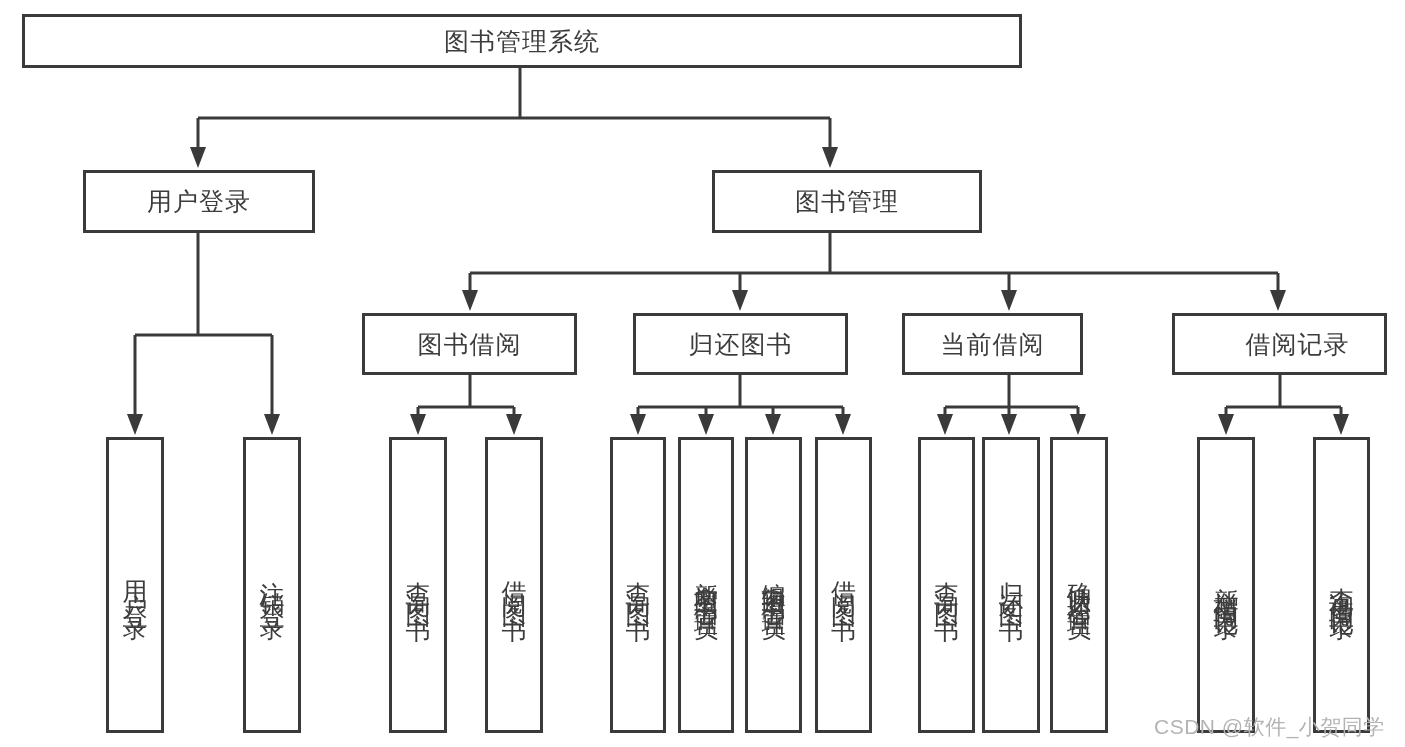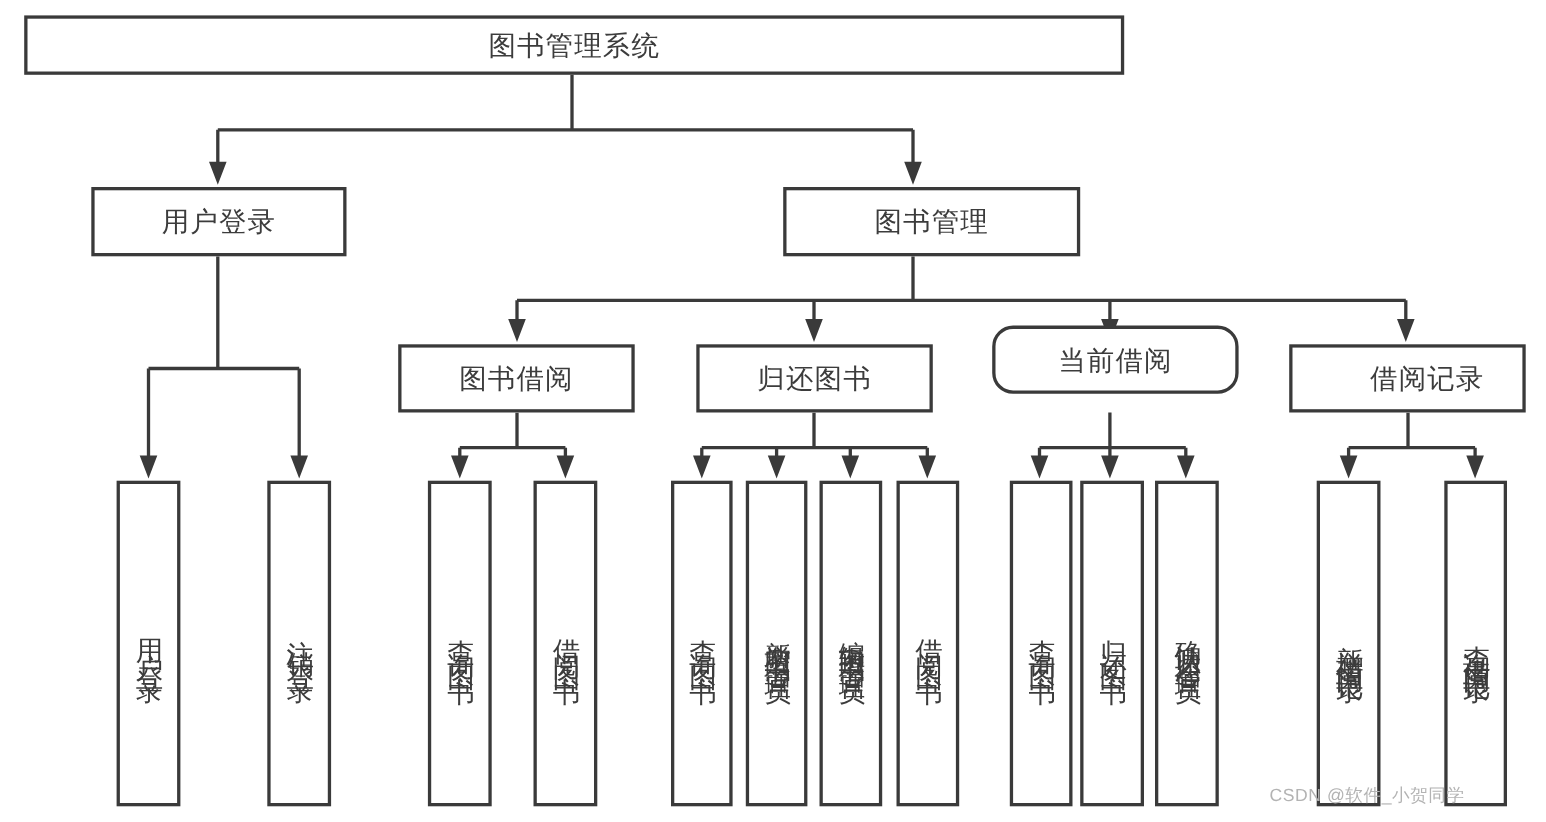--- a/index.html
+++ b/index.html
@@ -13,21 +13,21 @@
     border:3px solid #3a3a3a; display:flex; align-items:center; justify-content:center;
     color:#3c3c3c; z-index:2;
   }
   .label-h { font-size:25px; letter-spacing:1px; white-space:nowrap; color:#3c3c3c; }
   .label-v { writing-mode:vertical-rl; text-orientation:mixed; line-height:1; color:#3c3c3c; }
   .v4 { font-size:25px; letter-spacing:12px; }
   .v6 { font-size:25px; letter-spacing:6px; }
   .v9 { font-size:24px; letter-spacing:5px; }
   .watermark {
     position:absolute; left:1154px; top:713px; z-index:3;
-    font-size:16px; color:#b3b3b3; letter-spacing:0.5px; white-space:nowrap;
+    font-size:21px; color:#b3b3b3; letter-spacing:0.5px; white-space:nowrap;
   }
 </style>
 </head>
 <body>
 
 <div class="canvas">
 
   <svg class="wires" width="1405" height="747" viewBox="0 0 1405 747">
     <g stroke="#3a3a3a" stroke-width="3" fill="none">
       <path d="M520 66 V118 M198 118 H830 M198 118 V150 M830 118 V150"></path>
@@ -55,21 +55,21 @@
   <div class="box" style="left:712px;top:170px;width:270px;height:63px;">
     <span class="label-h">图书管理</span>
   </div>
 
   <div class="box" style="left:362px;top:313px;width:215px;height:62px;">
     <span class="label-h">图书借阅</span>
   </div>
   <div class="box" style="left:633px;top:313px;width:215px;height:62px;">
     <span class="label-h">归还图书</span>
   </div>
-  <div class="box" style="left:902px;top:296px;width:224px;height:62px;border-radius:19px;">
+  <div class="box" style="left:902px;top:313px;width:181px;height:62px;">
     <span class="label-h">当前借阅</span>
   </div>
   <div class="box" style="left:1172px;top:313px;width:215px;height:62px;padding-left:36px;">
     <span class="label-h">借阅记录</span>
   </div>
 
   <div class="box" style="left:106px;top:437px;width:58px;height:296px;">
     <span class="label-v v4">用户登录</span>
   </div>
   <div class="box" style="left:243px;top:437px;width:58px;height:296px;">

